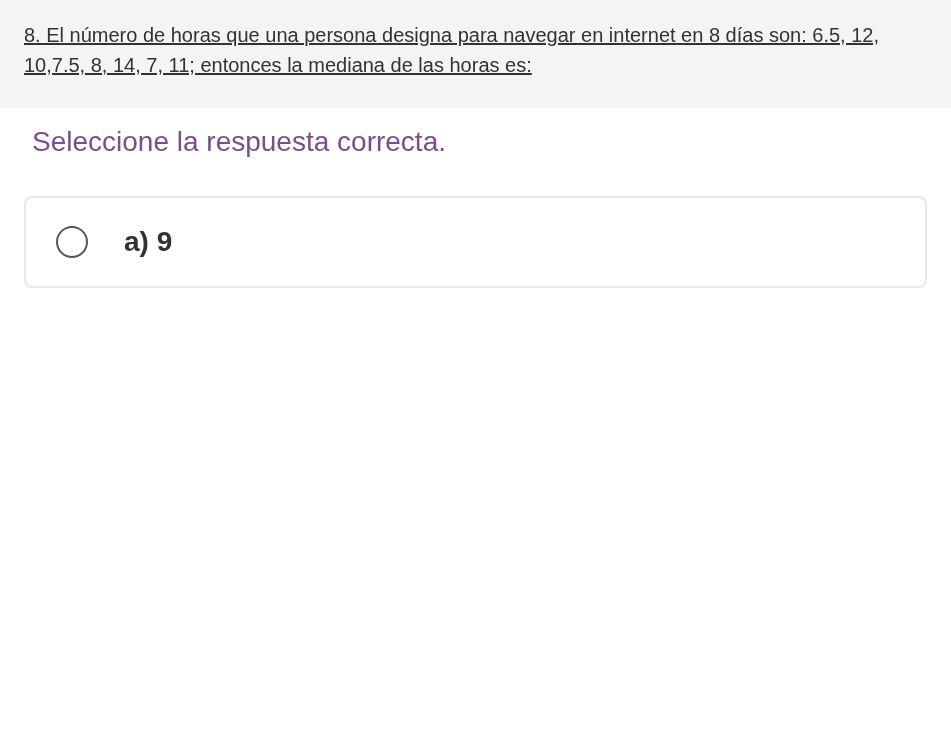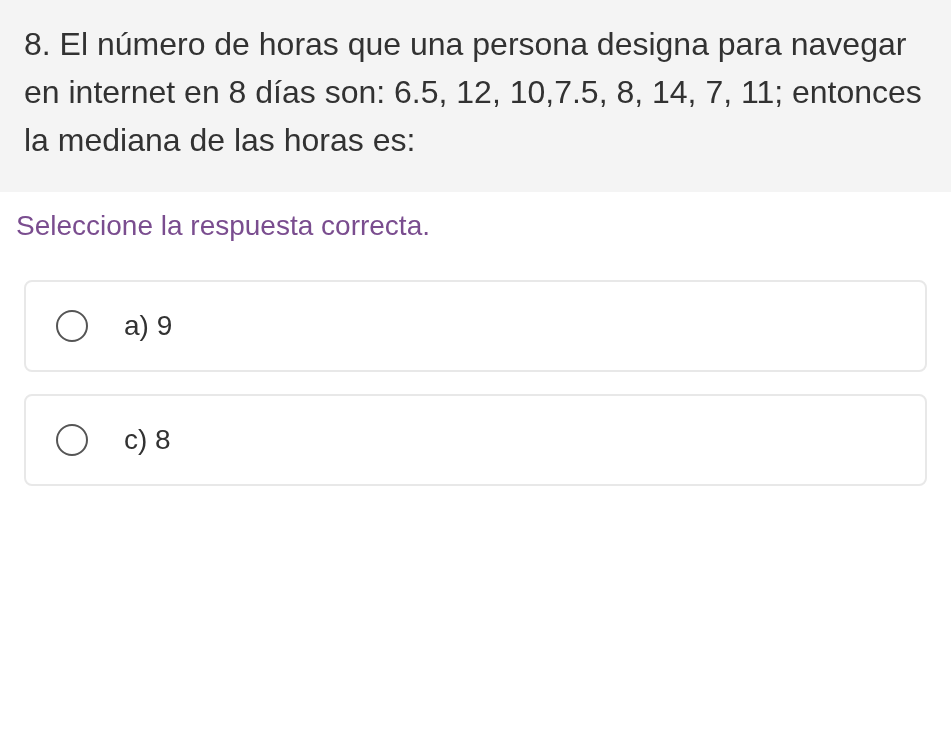--- a/index.html
+++ b/index.html
@@ -11,27 +11,28 @@
       font-family: 'Segoe UI', Tahoma, Geneva, Verdana, sans-serif;
       background: #ffffff;
       width: 951px;
       height: 735px;
     }
     .question-header {
       background: #f4f4f4;
       padding: 20px 24px 28px 24px;
     }
     .question-text {
-      font-size: 32px;
+      font-size: 20px;
       color: #323232;
       line-height: 1.5;
       font-weight: 400;
+      text-decoration: underline;
     }
     .instruction {
-      padding: 18px 24px 8px 16px;
+      padding: 18px 24px 8px 32px;
     }
     .instruction-text {
       font-size: 28px;
       color: #7a4d8f;
       font-weight: 400;
     }
     .options-container {
       padding: 30px 24px 10px 24px;
     }
     .option {
@@ -48,36 +49,32 @@
       width: 32px;
       height: 32px;
       border: 2px solid #555555;
       border-radius: 50%;
       margin-right: 36px;
       flex-shrink: 0;
     }
     .option-label {
       font-size: 28px;
       color: #323232;
-      font-weight: 400;
+      font-weight: 700;
     }
   </style>
 </head>
 <body>
 
 <div class="question-header">
   <p class="question-text">8. El número de horas que una persona designa para navegar en internet en 8 días son: 6.5, 12, 10,7.5, 8, 14, 7, 11; entonces la mediana de las horas es:</p>
 </div>
 
 <div class="instruction">
   <p class="instruction-text">Seleccione la respuesta correcta.</p>
 </div>
 
 <div class="options-container">
   <div class="option">
     <span class="radio-circle"></span>
     <span class="option-label">a) 9</span>
   </div>
-  <div class="option">
-    <span class="radio-circle"></span>
-    <span class="option-label">c) 8</span>
-  </div>
 </div>
 
 </body></html>

